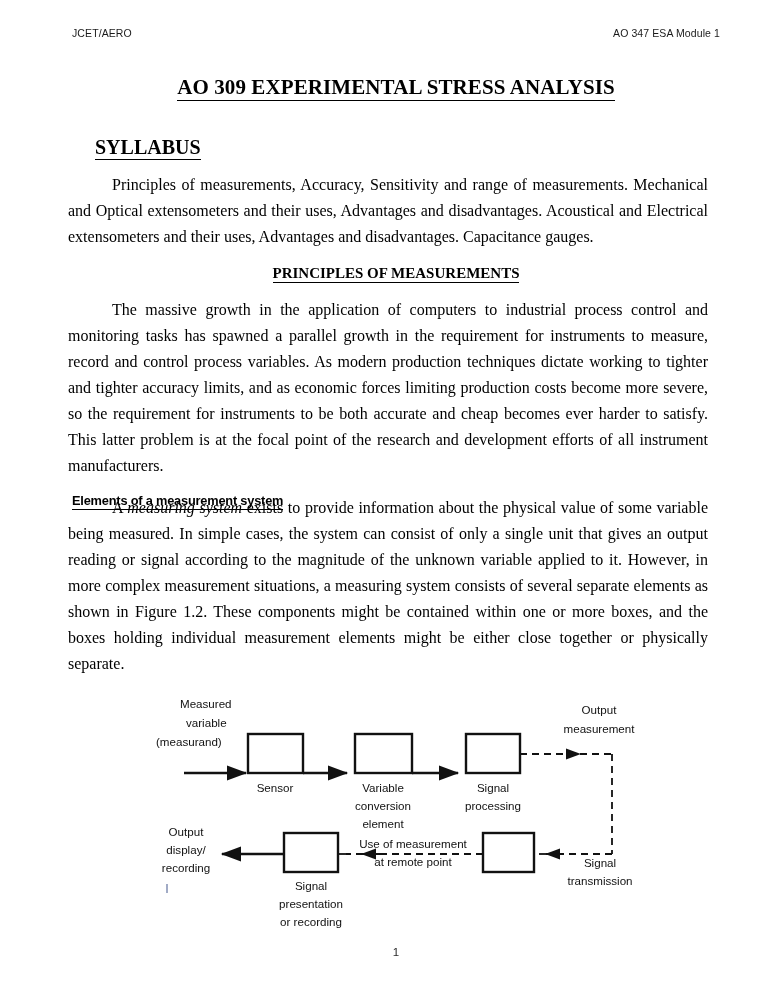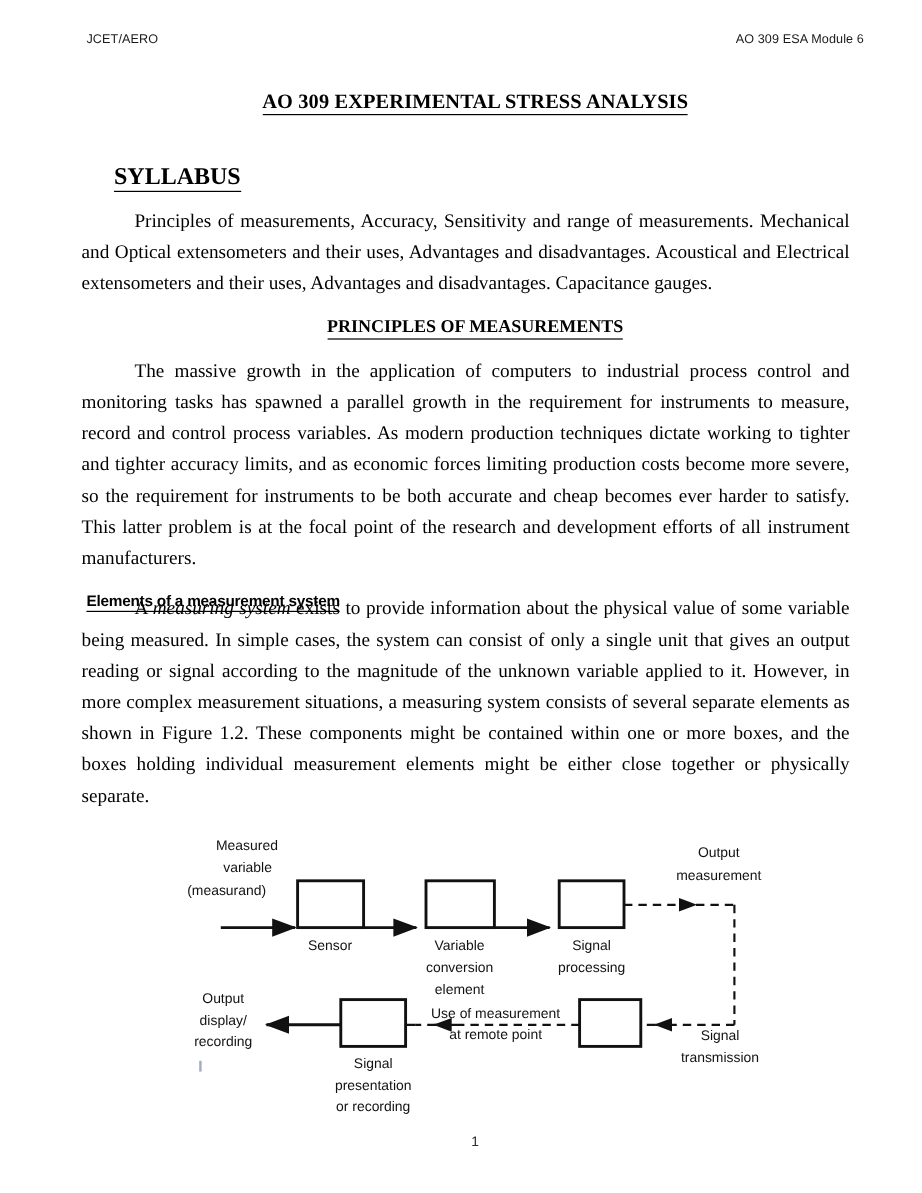--- a/index.html
+++ b/index.html
@@ -38,21 +38,21 @@
     letter-spacing: 0.1px;
   }
 
   
   .doc-title {
     position: absolute;
     left: 72px;
     top: 75px;
     width: 648px;
     text-align: center;
-    font-size: 17px;
+    font-size: 21px;
     font-weight: bold;
     letter-spacing: 0.1px;
   }
   .doc-title span {
     border-bottom: 1.4px solid #000;
     padding-bottom: 1px;
   }
   .doc-subtitle {
     position: absolute;
     left: 72px;
@@ -164,21 +164,21 @@
     fill: #111111;
   }
 </style>
 </head>
 <body>
 
 <div class="page">
 
   <div class="doc-header">
     <div>JCET/AERO</div>
-    <div>AO 309 ESA Module 6</div>
+    <div>AO 347 ESA Module 1</div>
   </div>
 
   <div class="doc-title">
     <span>AO 309 EXPERIMENTAL STRESS ANALYSIS</span>
   </div>
 
   <div class="heading-left" style="top:136px;">
     <span>SYLLABUS</span>
   </div>
   <div class="para" style="top:172px;">Principles of measurements, Accuracy, Sensitivity and range of measurements. Mechanical and Optical extensometers and their uses, Advantages and disadvantages. Acoustical and Electrical extensometers and their uses, Advantages and disadvantages.  Capacitance gauges.</div>

